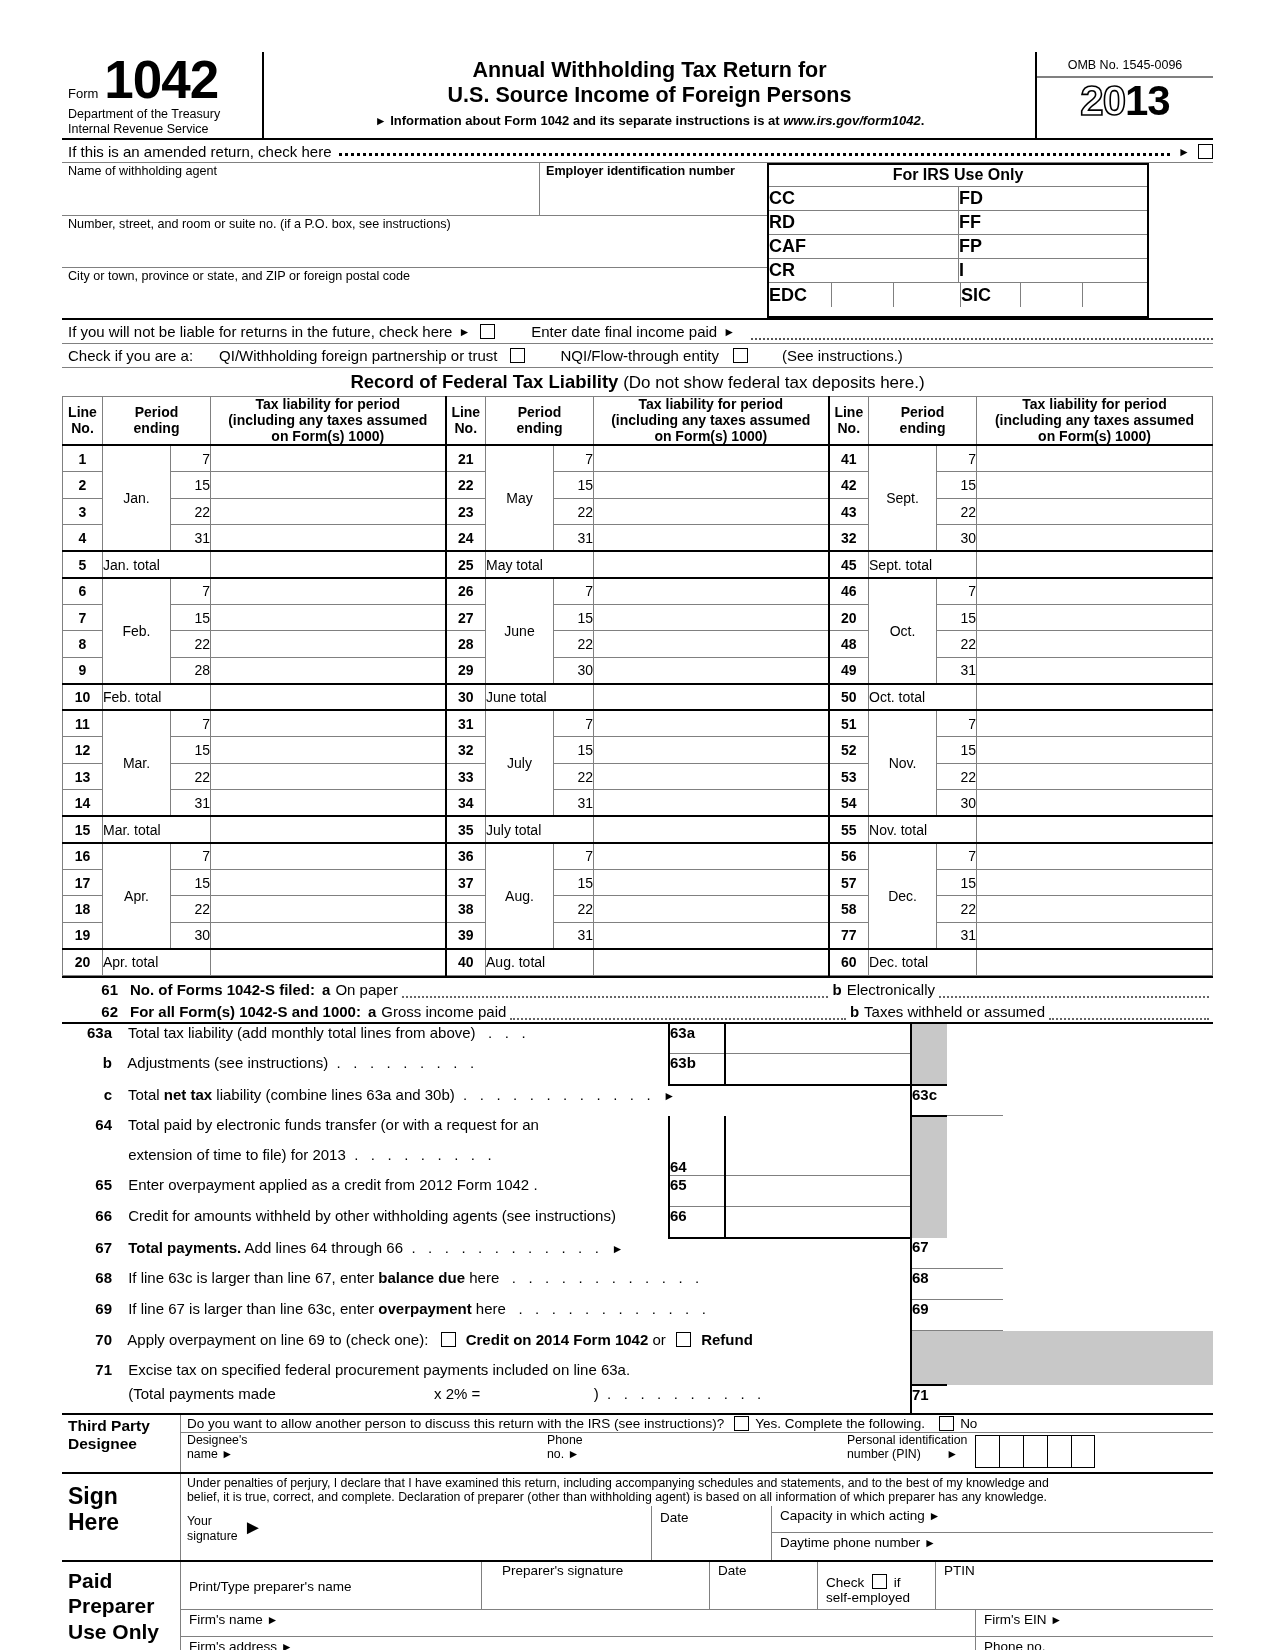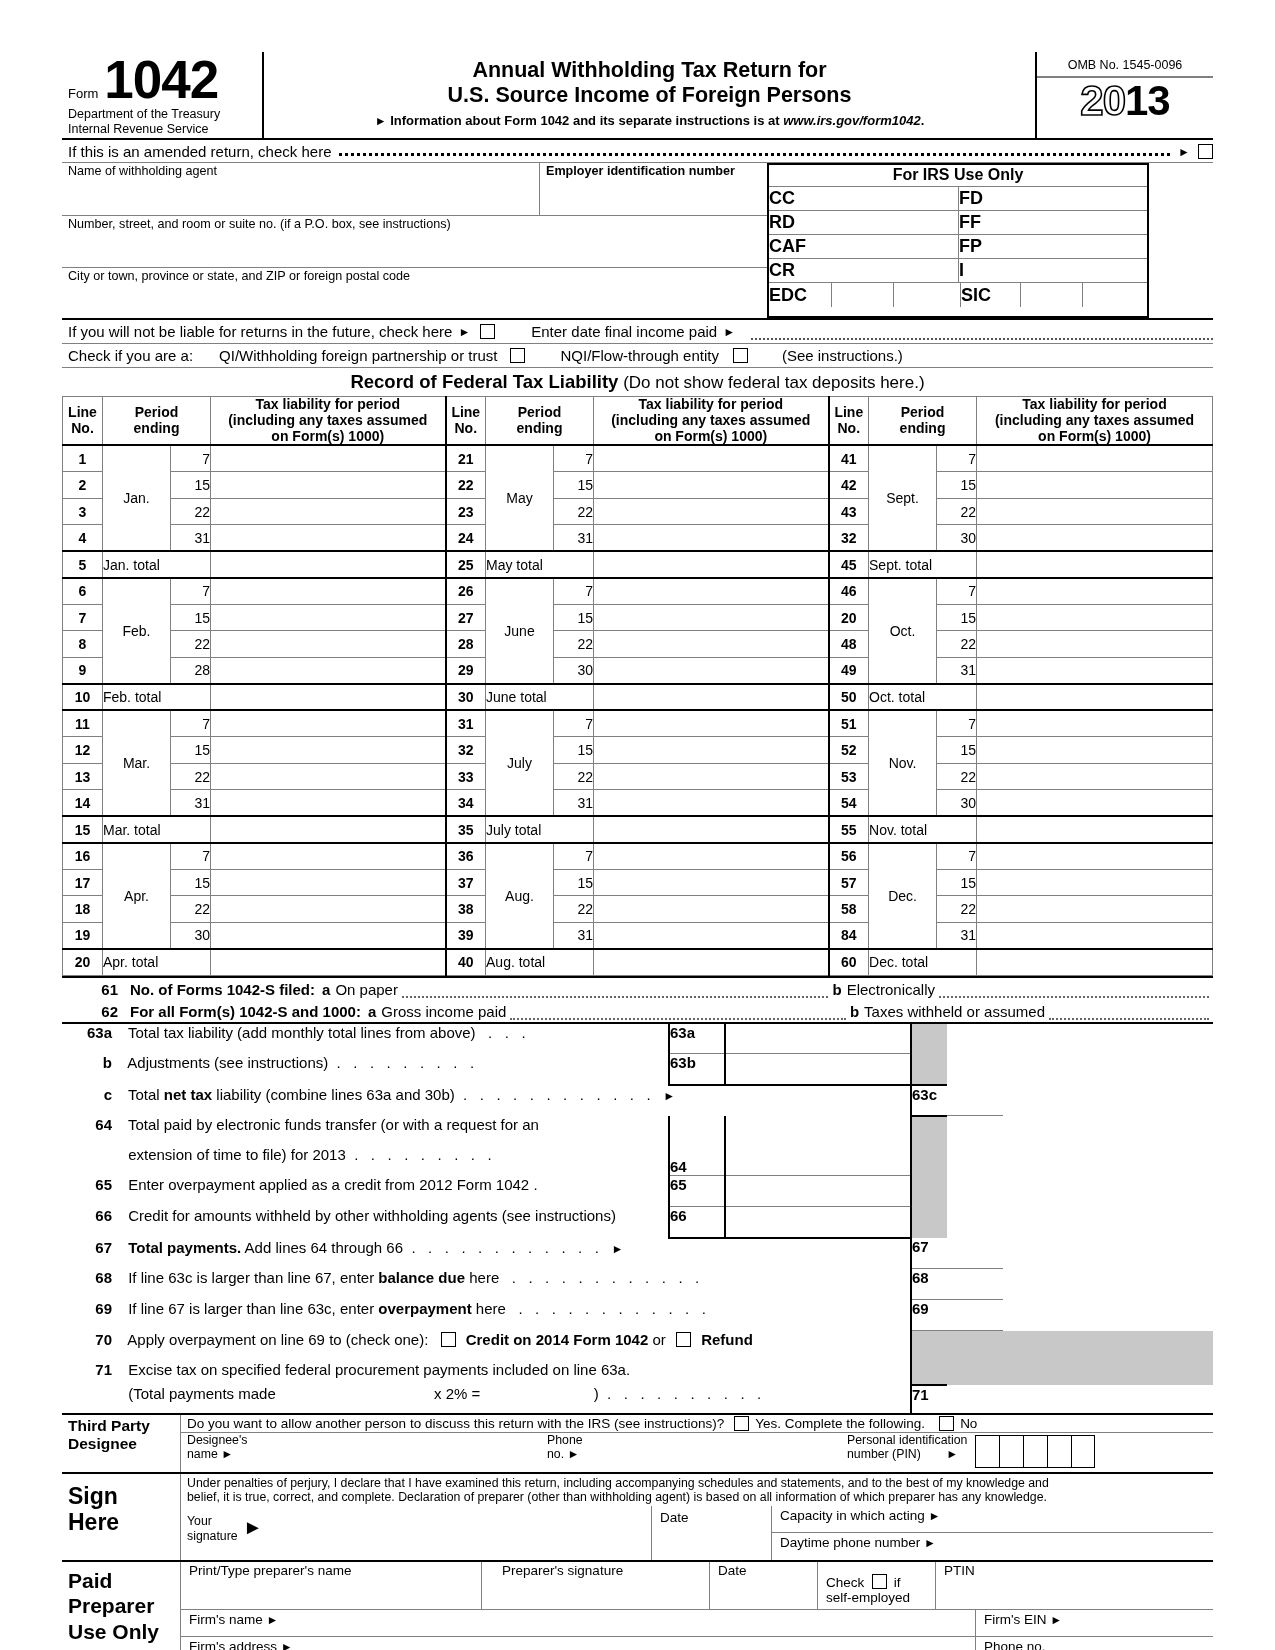--- a/index.html
+++ b/index.html
@@ -446,21 +446,21 @@
           <td class="day">22</td>
           <td class="amt"></td>
         </tr>
         <tr class="r">
           <td class="lineno">19</td>
           <td class="day">30</td>
           <td class="amt"></td>
           <td class="lineno sep-l">39</td>
           <td class="day">31</td>
           <td class="amt"></td>
-          <td class="lineno sep-l">84</td>
+          <td class="lineno sep-l">77</td>
           <td class="day">31</td>
           <td class="amt"></td>
         </tr>
         <tr class="r rowsep">
           <td class="lineno">20</td>
           <td class="tot" colspan="2">Apr. total</td>
           <td class="amt"></td>
           <td class="lineno sep-l">40</td>
           <td class="tot" colspan="2">Aug. total</td>
           <td class="amt"></td>
@@ -737,21 +737,21 @@
   </div>
 
   <div class="sec">
     <div class="sec-lbl" style="font-size:21px;line-height:1.2;padding-top:6px;">
       <div>Paid</div>
       <div>Preparer</div>
       <div>Use Only</div>
     </div>
     <div class="sec-body">
       <div style="display:flex;height:48px;border-bottom:1px solid #808080;">
-        <div style="width:300px;padding:1px 0 0 8px;" class="sm">
+        <div style="width:300px;padding:17px 0 0 8px;" class="sm">
           <span>Print/Type preparer's name</span>
         </div>
         <div style="width:228px;border-left:1px solid #808080;padding:1px 0 0 20px;" class="sm">
           <span>Preparer's signature</span>
         </div>
         <div style="width:108px;border-left:1px solid #808080;padding:1px 0 0 8px;" class="sm">
           <span>Date</span>
         </div>
         <div style="width:118px;border-left:1px solid #808080;padding:12px 0 0 8px;" class="sm">
           <div>

